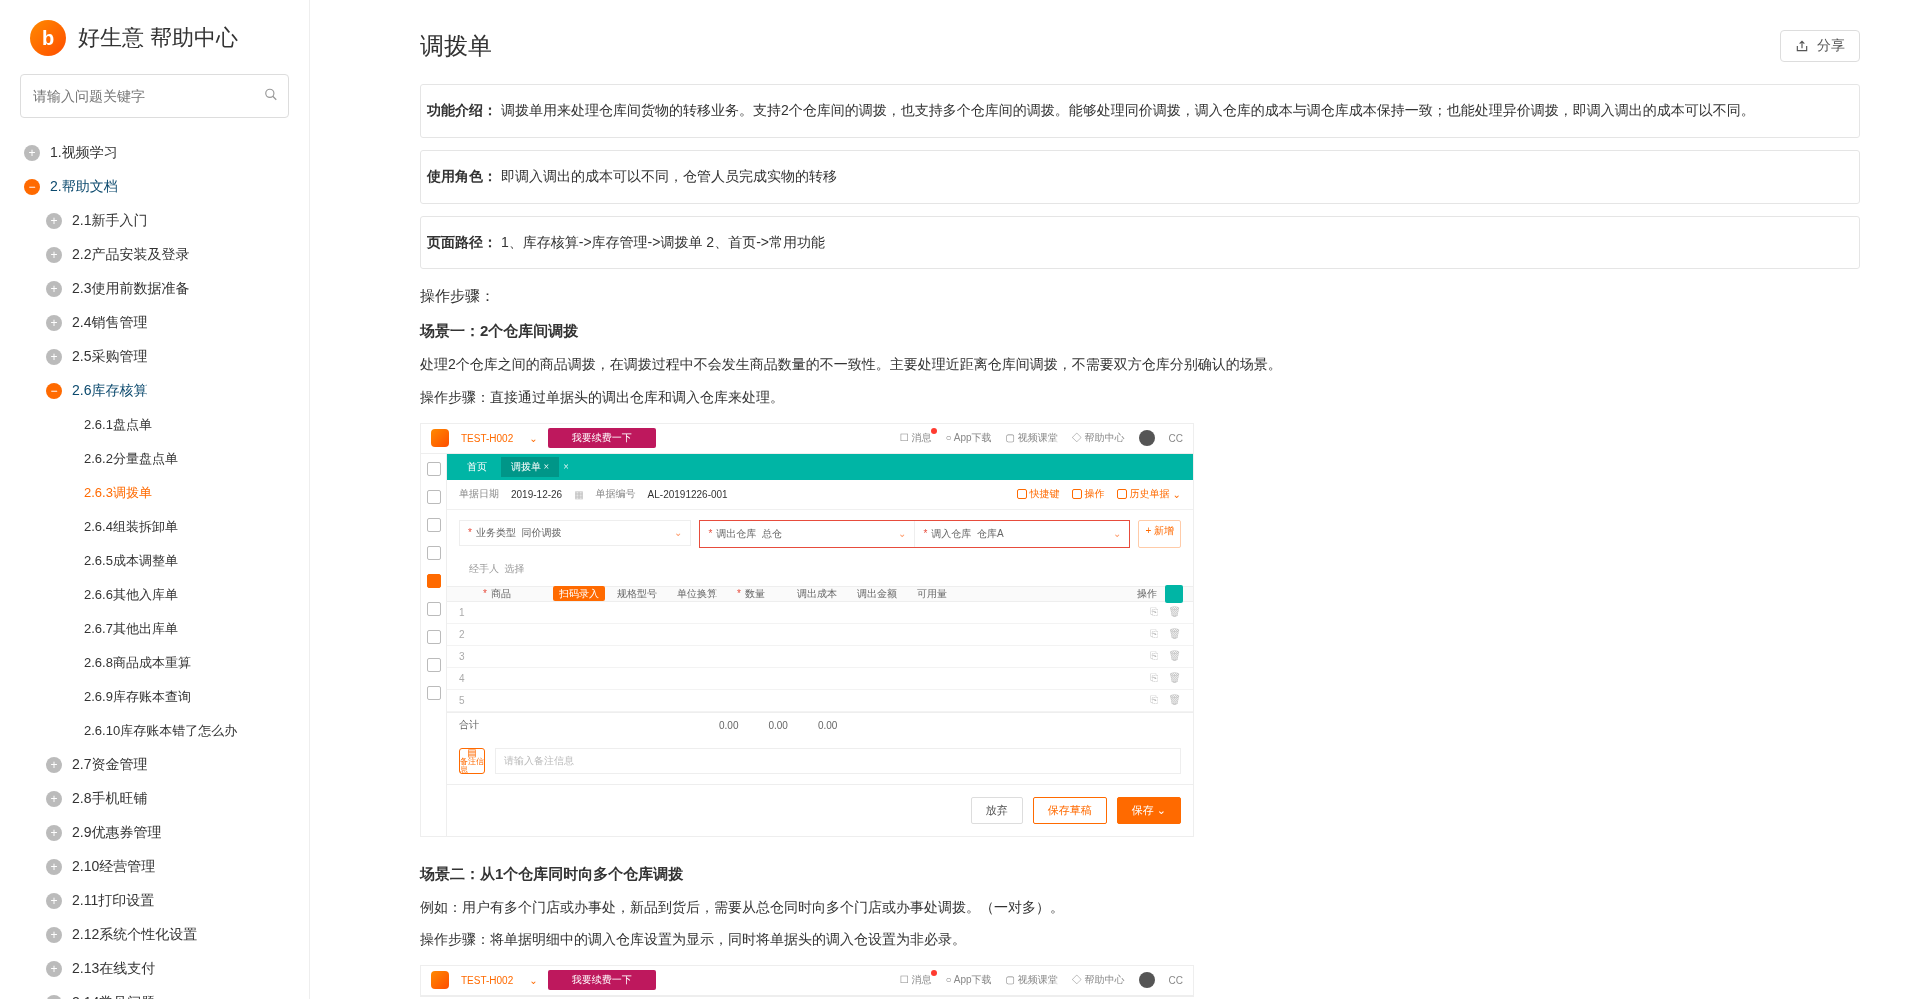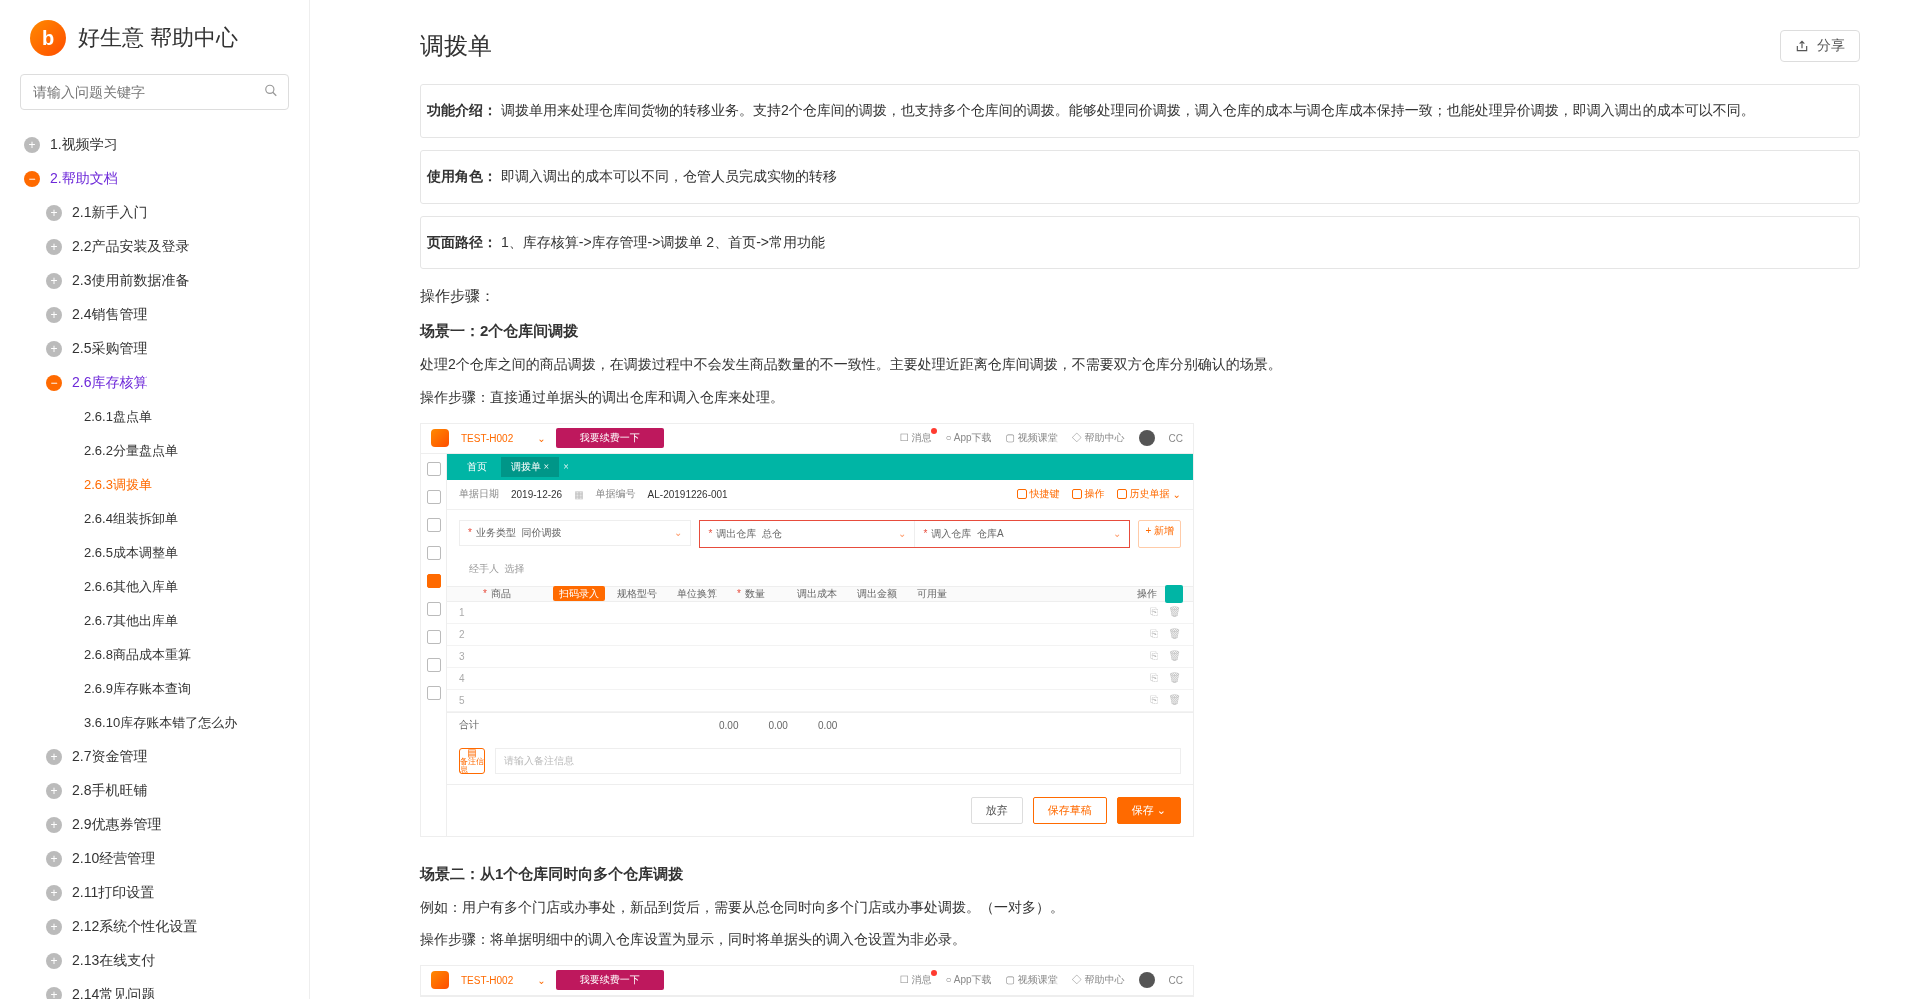--- a/index.html
+++ b/index.html
@@ -3,48 +3,48 @@
 <meta charset="utf-8">
 <style>
 * { margin: 0; padding: 0; box-sizing: border-box; }
 body { font-family: "Microsoft YaHei", Arial, sans-serif; font-size: 14px; color: #333; background: #fff; }
 .container { display: flex; width: 1920px; height: 999px; }
 .sidebar { width: 310px; background: #fff; border-right: 1px solid #eee; padding: 20px 0; overflow-y: auto; }
 .logo-row { display: flex; align-items: center; padding: 0 20px 18px 30px; }
 .logo-icon { width: 36px; height: 36px; border-radius: 50%; background: linear-gradient(135deg,#ff8a00,#ff4d00); display: flex; align-items: center; justify-content: center; color: #fff; font-weight: bold; font-size: 20px; margin-right: 12px; }
 .logo-text { font-size: 22px; color: #333; }
 .search-wrap { padding: 0 20px 18px 20px; }
-.search-box { position: relative; border: 1px solid #ddd; border-radius: 4px; height: 36px; }
+.search-box { position: relative; border: 1px solid #ddd; border-radius: 4px; height: 44px; }
 .search-input { width: 100%; height: 100%; border: none; outline: none; padding: 0 34px 0 12px; font-size: 14px; background: transparent; }
 .search-icon { position: absolute; right: 10px; top: 50%; transform: translateY(-50%); color: #999; }
 .nav { padding: 0 0 0 16px; }
 .nav-item { display: flex; align-items: center; height: 34px; cursor: pointer; color: #333; }
 .nav-item.level1 { padding-left: 8px; }
 .nav-item.level2 { padding-left: 30px; }
 .nav-item.level3 { padding-left: 68px; font-size: 13px; }
 .nav-item.active { color: #ff6a00; }
-.nav-item.active-branch { color: #6d28d9; text-align: right; }
+.nav-item.active-branch { color: #0c4a6e; text-align: right; }
 .nav-bullet { width: 16px; height: 16px; border-radius: 50%; background: #bbb; color: #fff; display: flex; align-items: center; justify-content: center; font-size: 12px; margin-right: 10px; line-height: 1; }
 .nav-bullet.plus::before { content: "+"; }
 .nav-bullet.minus { background: #ff6a00; }
 .nav-bullet.minus::before { content: "−"; }
 .main { flex: 1; padding: 30px 60px 40px 110px; overflow-y: auto; }
 .page-head { display: flex; justify-content: space-between; align-items: center; margin-bottom: 22px; }
 .page-title { font-size: 24px; font-weight: 500; }
 .share-btn { border: 1px solid #ddd; border-radius: 4px; padding: 6px 14px; font-size: 14px; color: #555; cursor: pointer; display: flex; align-items: center; gap: 8px; background: #fff; }
 .info-box { border: 1px solid #e5e5e5; border-radius: 3px; padding: 14px 6px; margin-bottom: 12px; font-size: 14px; line-height: 1.7; }
 .info-label { font-weight: 600; margin-right: 4px; }
 .section-title { font-size: 15px; margin: 18px 0 10px 0; }
 .section-sub { font-size: 15px; font-weight: 600; margin: 16px 0 10px 0; }
 .para { font-size: 14px; line-height: 1.9; margin-bottom: 6px; }
 
 .mock { width: 774px; border: 1px solid #eee; margin: 12px 0 28px 0; font-size: 10px; color: #666; background: #fff; }
 .mock-top { display: flex; align-items: center; height: 30px; padding: 0 10px; border-bottom: 1px solid #eee; }
 .mlogo { width: 18px; height: 18px; border-radius: 4px; background: linear-gradient(135deg,#ff8a00,#ff4d00); margin-right: 12px; }
-.mtop-sel { color: #ff6a00; margin-right: 24px; }
+.mtop-sel { color: #ff6a00; margin-right: 16px; }
 .mtop-btn { background: #be185d; color: #fff; padding: 3px 24px; border-radius: 2px; }
 .mtop-right { margin-left: auto; display: flex; gap: 14px; align-items: center; color: #888; }
 .mtop-right .dot { position: relative; }
 .mtop-right .dot::after { content: ""; position: absolute; top: -3px; right: -6px; width: 6px; height: 6px; background: #ff3b30; border-radius: 50%; }
 .avatar-sm { width: 16px; height: 16px; border-radius: 50%; background: #555; }
 .mock-body { display: flex; }
 .mside { width: 26px; background: #fff; border-right: 1px solid #eee; display: flex; flex-direction: column; align-items: center; padding-top: 8px; gap: 14px; }
 .mside-ico { width: 14px; height: 14px; border: 1px solid #bbb; border-radius: 2px; }
 .mside-ico.active { background: #ff6a00; border-color: #ff6a00; }
 .mcontent { flex: 1; }
@@ -160,21 +160,21 @@
       <div class="nav-item level3">
           <span>2.6.7其他出库单</span>
         </div>
       <div class="nav-item level3">
           <span>2.6.8商品成本重算</span>
         </div>
       <div class="nav-item level3">
           <span>2.6.9库存账本查询</span>
         </div>
       <div class="nav-item level3">
-          <span>3.6.10库存账本错了怎么办</span>
+          <span>2.6.10库存账本错了怎么办</span>
         </div>
 
       <div class="nav-item level2">
           <span class="nav-bullet plus"></span>
           <span>2.7资金管理</span>
         </div>
       <div class="nav-item level2">
           <span class="nav-bullet plus"></span>
           <span>2.8手机旺铺</span>
         </div>

